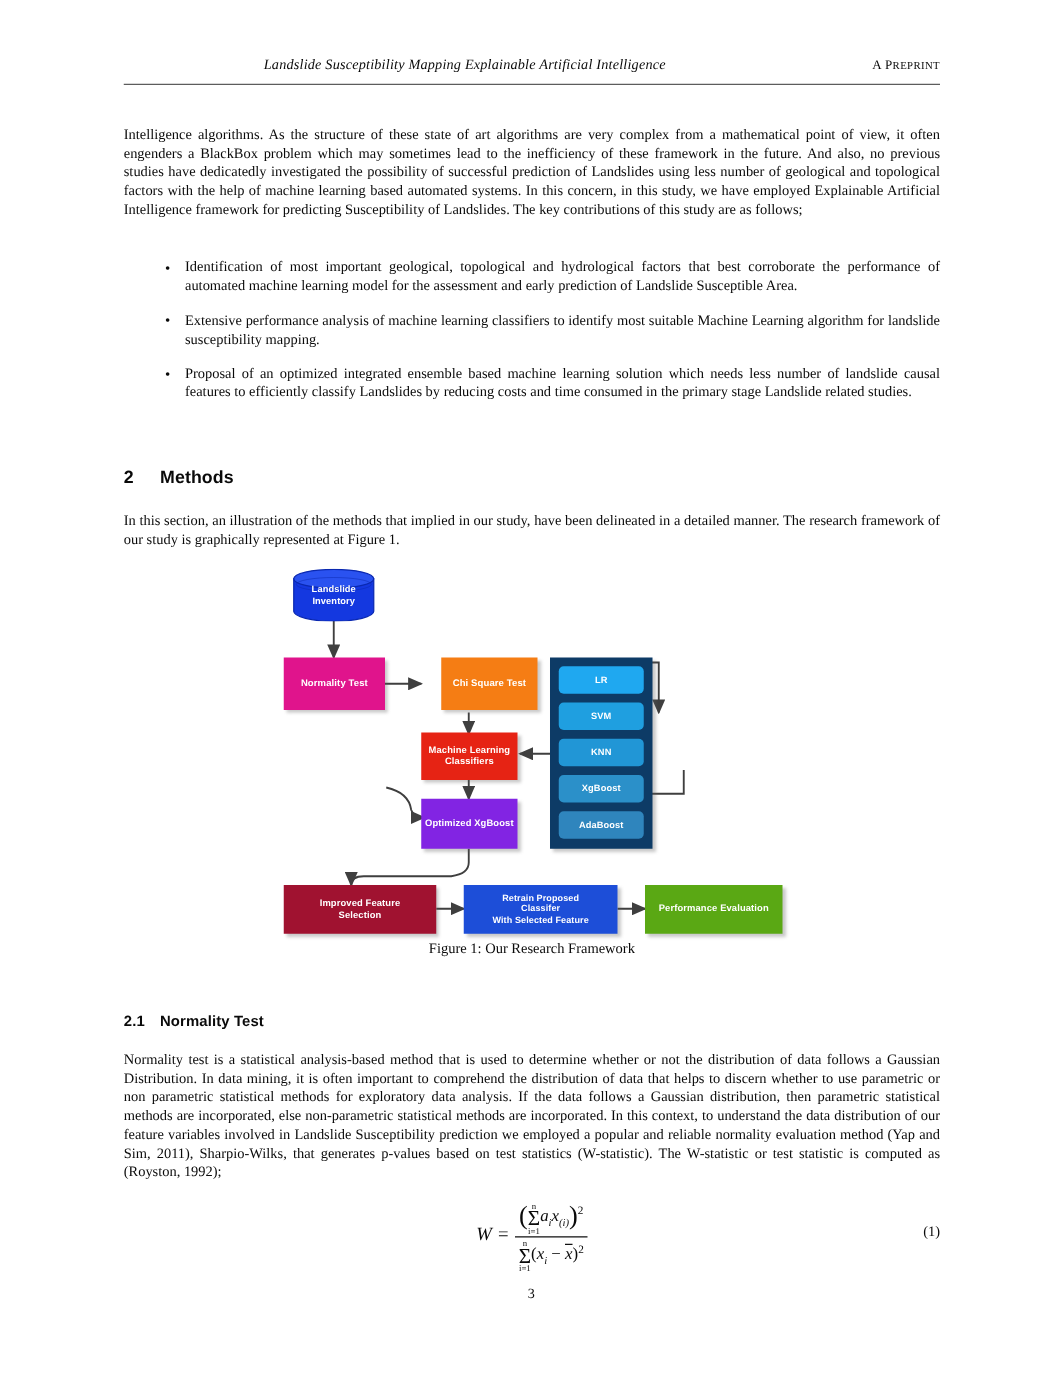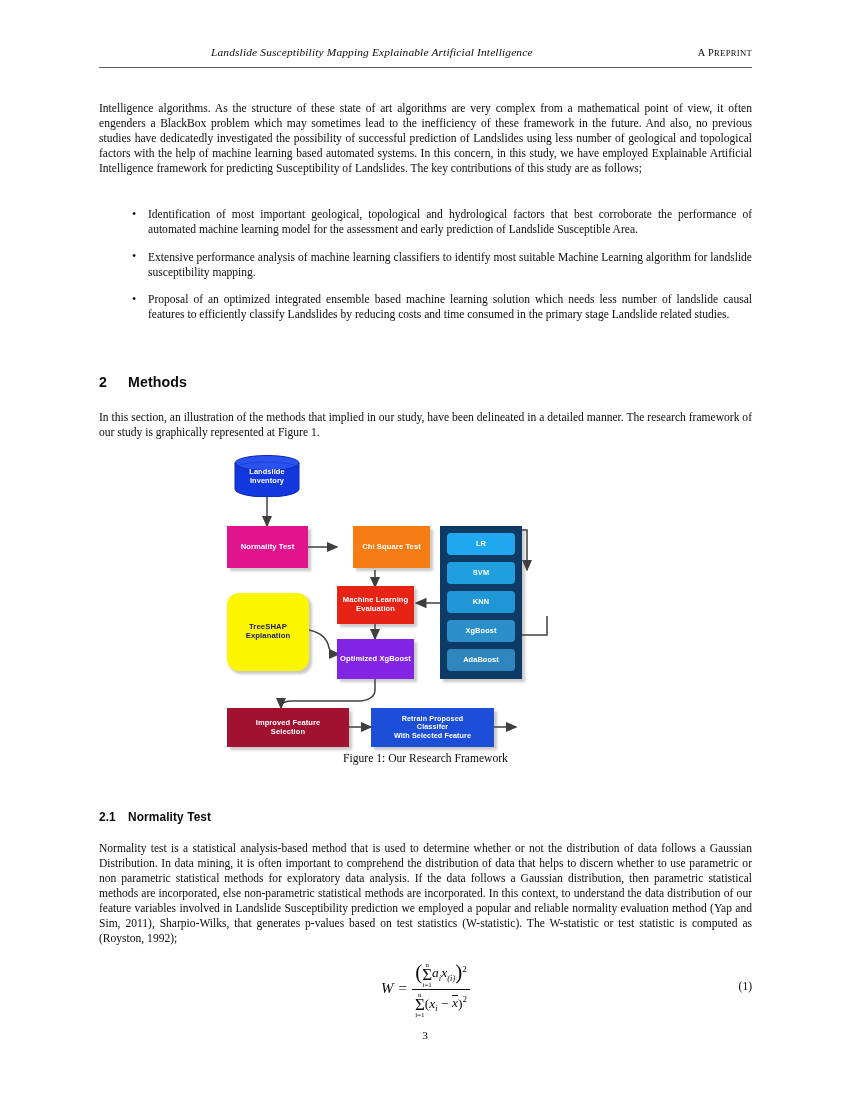--- a/index.html
+++ b/index.html
@@ -310,27 +310,23 @@
       <div class="node shadowed" style="left:18px;top:74px;width:81px;height:42px;background:#e0148c;font-size:7.6px;">
         <span>Normality Test</span>
       </div>
 
       <div class="node shadowed" style="left:144px;top:74px;width:77px;height:42px;background:#f57d14;font-size:7.6px;">
         <span>Chi Square Test</span>
       </div>
 
       <div class="node shadowed" style="left:128px;top:134px;width:77px;height:38px;background:#e62314;font-size:7.5px;white-space:pre-line;">
         <span style="white-space:pre-line;">Machine Learning
-Evaluation</span>
-      </div>
-
-      <div class="node shadowed" style="left:18px;top:141px;width:82px;height:78px;background:#fcf500;border-radius:12px;color:#1a1a6e;font-size:7.7px;white-space:pre-line;">
-        <span style="white-space:pre-line;">TreeSHAP
-Explanation</span>
-      </div>
+Classifiers</span>
+      </div>
+
 
       <div class="node shadowed" style="left:128px;top:187px;width:77px;height:40px;background:#8224e3;font-size:7.5px;">
         <span>Optimized XgBoost</span>
       </div>
 
       <div style="position:absolute;left:231px;top:74px;width:82px;height:153px;background:#0d3b66;box-shadow:2.5px 2.5px 2.5px rgba(90,90,90,.33);">
         <div class="node" style="left:7px;top:7px;width:68px;height:22px;background:#1fa8f0;border-radius:4px;font-size:7.4px;">
           <span>LR</span>
         </div>
         <div class="node" style="left:7px;top:36px;width:68px;height:22px;background:#1f9fe0;border-radius:4px;font-size:7.4px;">
@@ -352,20 +348,23 @@
         <span style="white-space:pre-line;">Improved Feature
 Selection</span>
       </div>
 
       <div class="node shadowed" style="left:162px;top:256px;width:123px;height:39px;background:#1d4ed8;font-size:7.2px;white-space:pre-line;">
         <span style="white-space:pre-line;">Retrain Proposed
 Classifer
 With Selected Feature</span>
       </div>
 
+      <div class="node shadowed" style="left:307px;top:256px;width:110px;height:39px;background:#5aa814;font-size:7.5px;">
+        <span>Performance Evaluation</span>
+      </div>
 
     </div>
 
     <div class="figcap">Figure 1: Our Research Framework</div>
   </div>
 
   <div class="col" style="top:810px;">
     <h3 class="subsect"><span class="num">2.1</span><span>Normality Test</span></h3>
   </div>
 

